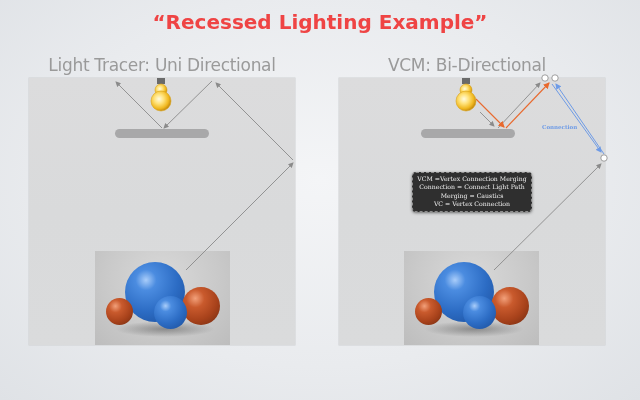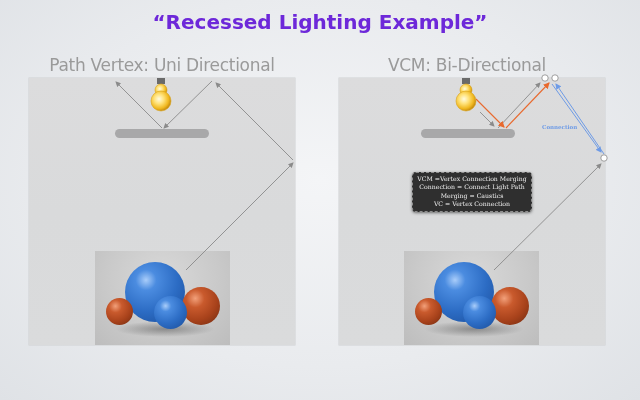--- a/index.html
+++ b/index.html
@@ -4,21 +4,21 @@
   <style>
     html, body { margin: 0; padding: 0; }
     body {
       width: 640px; height: 400px; overflow: hidden; position: relative;
       background: radial-gradient(ellipse at 50% 45%, #f4f5f7 0%, #e9ebee 60%, #dfe2e6 100%);
       font-family: "Liberation Sans", sans-serif;
     }
     .slide-title {
       position: absolute; left: 0; top: 10px; width: 640px; text-align: center;
       font-family: "DejaVu Sans", sans-serif; font-weight: bold; font-size: 20px;
-      color: #6d28d9; letter-spacing: 0px;
+      color: #ef4444; letter-spacing: 0px;
     }
     .panel-title {
       position: absolute; top: 55px; text-align: center;
       font-family: "DejaVu Sans", sans-serif; font-size: 17px; color: #9a9a9a;
       font-weight: normal; letter-spacing: -0.3px;
     }
     .panel {
       position: absolute; top: 78px; width: 266px; height: 267px;
       background: linear-gradient(180deg, #dcdcdd 0%, #d9dadb 50%, #dadbdc 100%);
       box-shadow: 0 0 0 0.5px #cfd0d2;
@@ -54,21 +54,21 @@
     .connection-label {
       position: absolute; left: 542px; top: 124px;
       font-family: "DejaVu Serif", serif; font-weight: bold; font-size: 5.5px; color: #6e9be6;
     }
   </style>
 </head>
 <body>
 
 <div class="slide-title">“Recessed Lighting Example”</div>
 
-<div class="panel-title" style="left:29px; width:266px;">Path Vertex: Uni Directional</div>
+<div class="panel-title" style="left:29px; width:266px;">Light Tracer: Uni Directional</div>
 <div class="panel" style="left:29px;">
   <div class="shelf" style="left:86px; top:51px; width:94px;"></div>
   <div class="render" style="left:66px; top:173px;">
     <div class="shadow" style="left:20px; top:70px; width:100px; height:16px;"></div>
     <div class="sphere blue" style="left:30px; top:11px; width:60px; height:60px;"></div>
     <div class="sphere red" style="left:87px; top:36px; width:38px; height:38px;"></div>
     <div class="sphere red" style="left:11px; top:47px; width:27px; height:27px;"></div>
     <div class="sphere blue" style="left:59px; top:45px; width:33px; height:33px;"></div>
   </div>
 </div>

